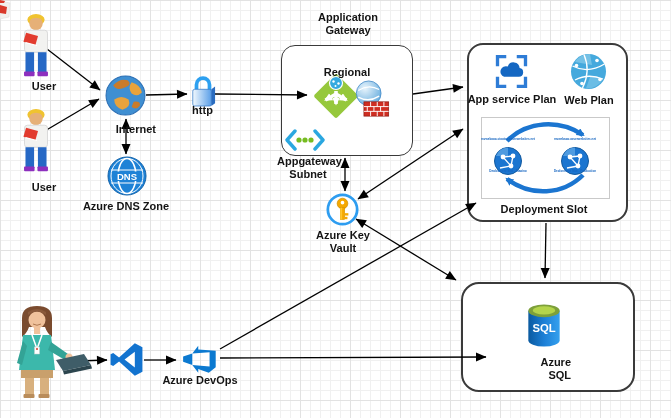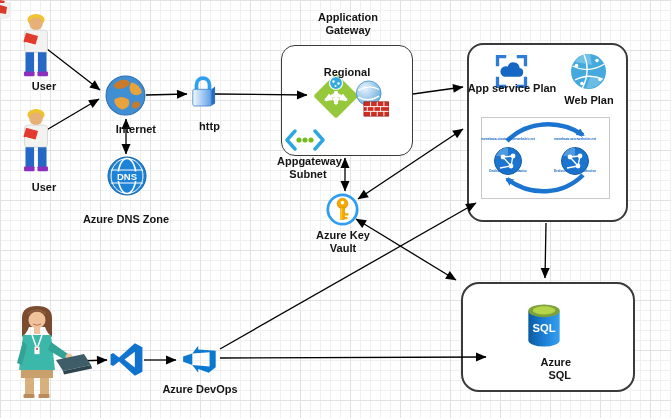--- a/index.html
+++ b/index.html
@@ -288,33 +288,34 @@
   </svg>
 
   <svg class="abs z4" style="left:181px;top:342px;" width="37" height="36" viewBox="0 0 40 40">
     <path d="M38,9.8 V28.1 L30.3,34.3 L18.6,30 v4.2 L12,25.6 L31.2,27.1 V11.3 L12,12.8 L18.6,4.2 v4.2 Z" fill="#0b79d0"></path>
     <path d="M12,12.8 L1.8,16.2 v5.7 L12,25.6 Z" fill="#0b79d0"></path>
   </svg>
 
   <div class="lbl z4" style="left:16px;top:80px;width:56px;">User</div>
   <div class="lbl z4" style="left:16px;top:181px;width:56px;">User</div>
   <div class="lbl z4" style="left:96px;top:123px;width:60px;text-align:right;">Internet</div>
-  <div class="lbl z4" style="left:80px;top:200px;width:92px;margin-top:13px;">Azure DNS Zone</div>
-  <div class="lbl z4" style="left:180px;top:120px;width:45px;padding-left:7px;">http</div>
+  <div class="lbl z4" style="left:80px;top:200px;width:92px;">Azure DNS Zone</div>
+  <div class="lbl z4" style="left:180px;top:104px;width:45px;">http</div>
   <div class="lbl z4" style="left:288px;top:11px;width:120px;">Application
 Gateway</div>
   <div class="lbl z4" style="left:281px;top:50px;width:132px;margin-top:16px;">Regional</div>
   <div class="lbl z4" style="left:277px;top:155px;width:62px;">Appgateway
 Subnet</div>
   <div class="lbl z4" style="left:312px;top:229px;width:62px;">Azure Key
 Vault</div>
-  <div class="lbl z4" style="left:466px;top:82px;width:92px;">App service Plan</div>
+  <div class="lbl z4" style="left:466px;top:93px;width:92px;">App service Plan</div>
   <div class="lbl z4" style="left:557px;top:94px;width:64px;">Web Plan</div>
+  <div class="lbl z4" style="left:494px;top:203px;width:100px;">Deployment Slot</div>
   <div class="lbl z4" style="left:515px;top:356px;width:56px;text-align:right;">Azure
 SQL</div>
-  <div class="lbl z4" style="left:158px;top:383px;width:84px;">Azure DevOps</div>
+  <div class="lbl z4" style="left:158px;top:374px;width:84px;">Azure DevOps</div>
 
   <div class="tiny z5" style="left:443px;top:137px;">mywebapp-staging.azurewebsites.net</div>
   <div class="tiny z5" style="left:510px;top:137px;">mywebapp.azurewebsites.net</div>
   <div class="tiny z5" style="left:443px;top:169px;">Deployment Slot - Staging</div>
   <div class="tiny z5" style="left:510px;top:169px;">Deployment Slot - Production</div>
 
 </div>
 
 </body></html>

